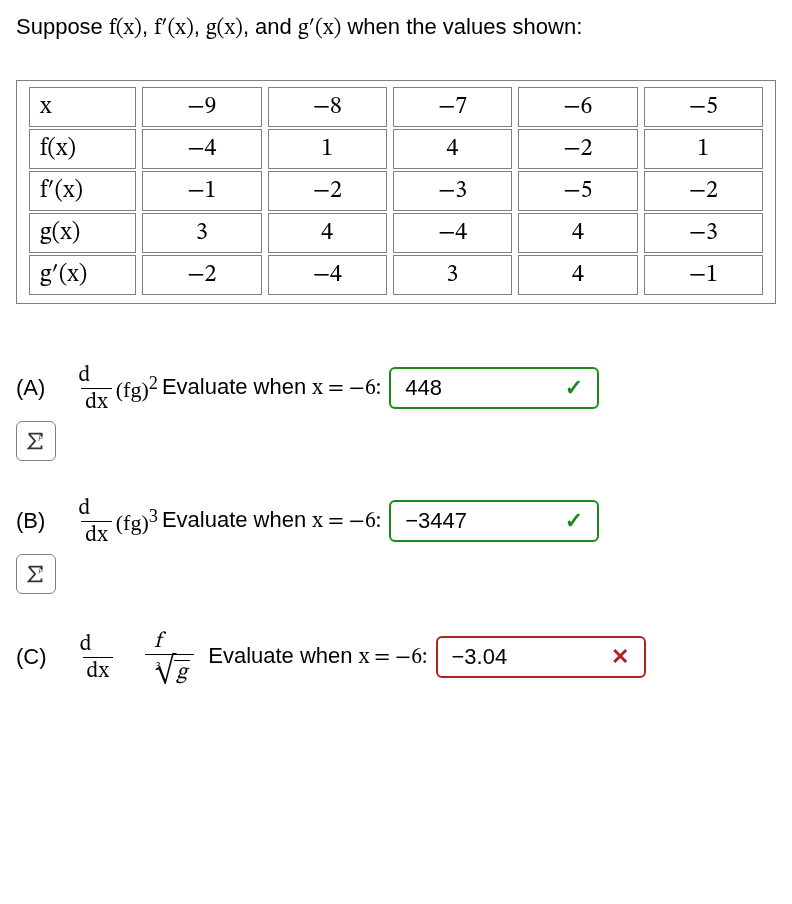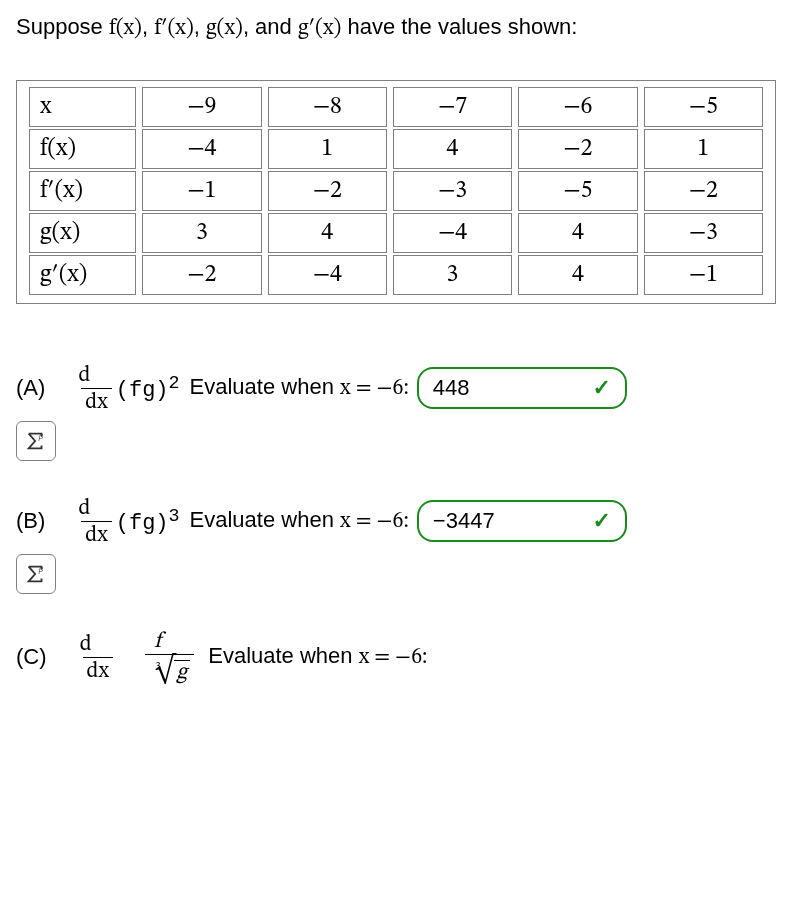--- a/index.html
+++ b/index.html
@@ -45,34 +45,34 @@
   .frac {
     display: inline-flex;
     flex-direction: column;
     align-items: center;
     font-family: "Cambria Math", "STIX Two Math", Georgia, serif;
     margin: 0 4px;
     line-height:1;
   }
   .frac .num { padding: 0 4px 2px; }
   .frac .den { border-top: 1.5px solid #000; padding: 2px 4px 0; margin-left: 24px; }
-  .expr { font-family: Liberation Mono, monospace; margin-right:6px; }
+  .expr { font-family: Liberation Serif, serif; }
   .evaltxt { margin: 0 8px 0 4px; }
 
   .answer {
     border: 2px solid;
     border-radius: 6px;
     padding: 6px 14px;
     min-width: 210px;
     display: inline-flex;
     align-items: center;
     justify-content: space-between;
     font-size: 22px;
   }
-  .answer.correct { border-color: #1a8a1a; border-radius: 16px; }
+  .answer.correct { border-color: #1a8a1a; }
   .answer.wrong { border-color: #b32020; }
   .mark { margin-left:16px; font-weight:bold; font-size:22px; }
   .mark.ok { color:#1a8a1a; }
   .mark.bad { color:#b32020; }
 
   .toolbtn {
     width: 40px; height: 40px;
     border:1.5px solid #808080;
     border-radius:6px;
     display:flex; align-items:center; justify-content:center;
@@ -83,21 +83,21 @@
 
   .rootwrap { display:inline-flex; align-items:flex-end; font-family:"Cambria Math","STIX Two Math",Georgia,serif; }
   .rootidx { font-size:12px; position:relative; top:-10px; left:6px; }
   .radical { font-size:26px; line-height:1; }
   .radicand { border-top:1.5px solid #000; padding:0 3px; margin-left:-2px; }
 </style>
 </head>
 <body>
 
 <div class="prompt">
-  <span>Suppose </span><span class="math">f(x)</span><span>, </span><span class="math">f′(x)</span><span>, </span><span class="math">g(x)</span><span>, and </span><span class="math">g′(x)</span><span> have the values shown:</span>
+  <span>Suppose </span><span class="math">f(x)</span><span>, </span><span class="math">f′(x)</span><span>, </span><span class="math">g(x)</span><span>, and </span><span class="math">g′(x)</span><span> when the values shown:</span>
 </div>
 
 <div class="table-wrap">
   <table>
     <tbody>
         <tr>
       <td class="rowhdr">x</td>
       <td>−9</td>
       <td>−8</td>
       <td>−7</td>
@@ -200,13 +200,17 @@
       <span class="rootwrap">
         <span class="rootidx">3</span>
         <span class="radical">√</span>
         <span class="radicand" style="font-style:italic;">g</span>
       </span>
     </span>
   </span>
   <span class="evaltxt">
     <span>Evaluate when </span><span class="math">x = −6:</span>
   </span>
+  <span class="answer wrong">
+    <span>−3.04</span>
+    <span class="mark bad">✕</span>
+  </span>
 </div>
 
 </body></html>

